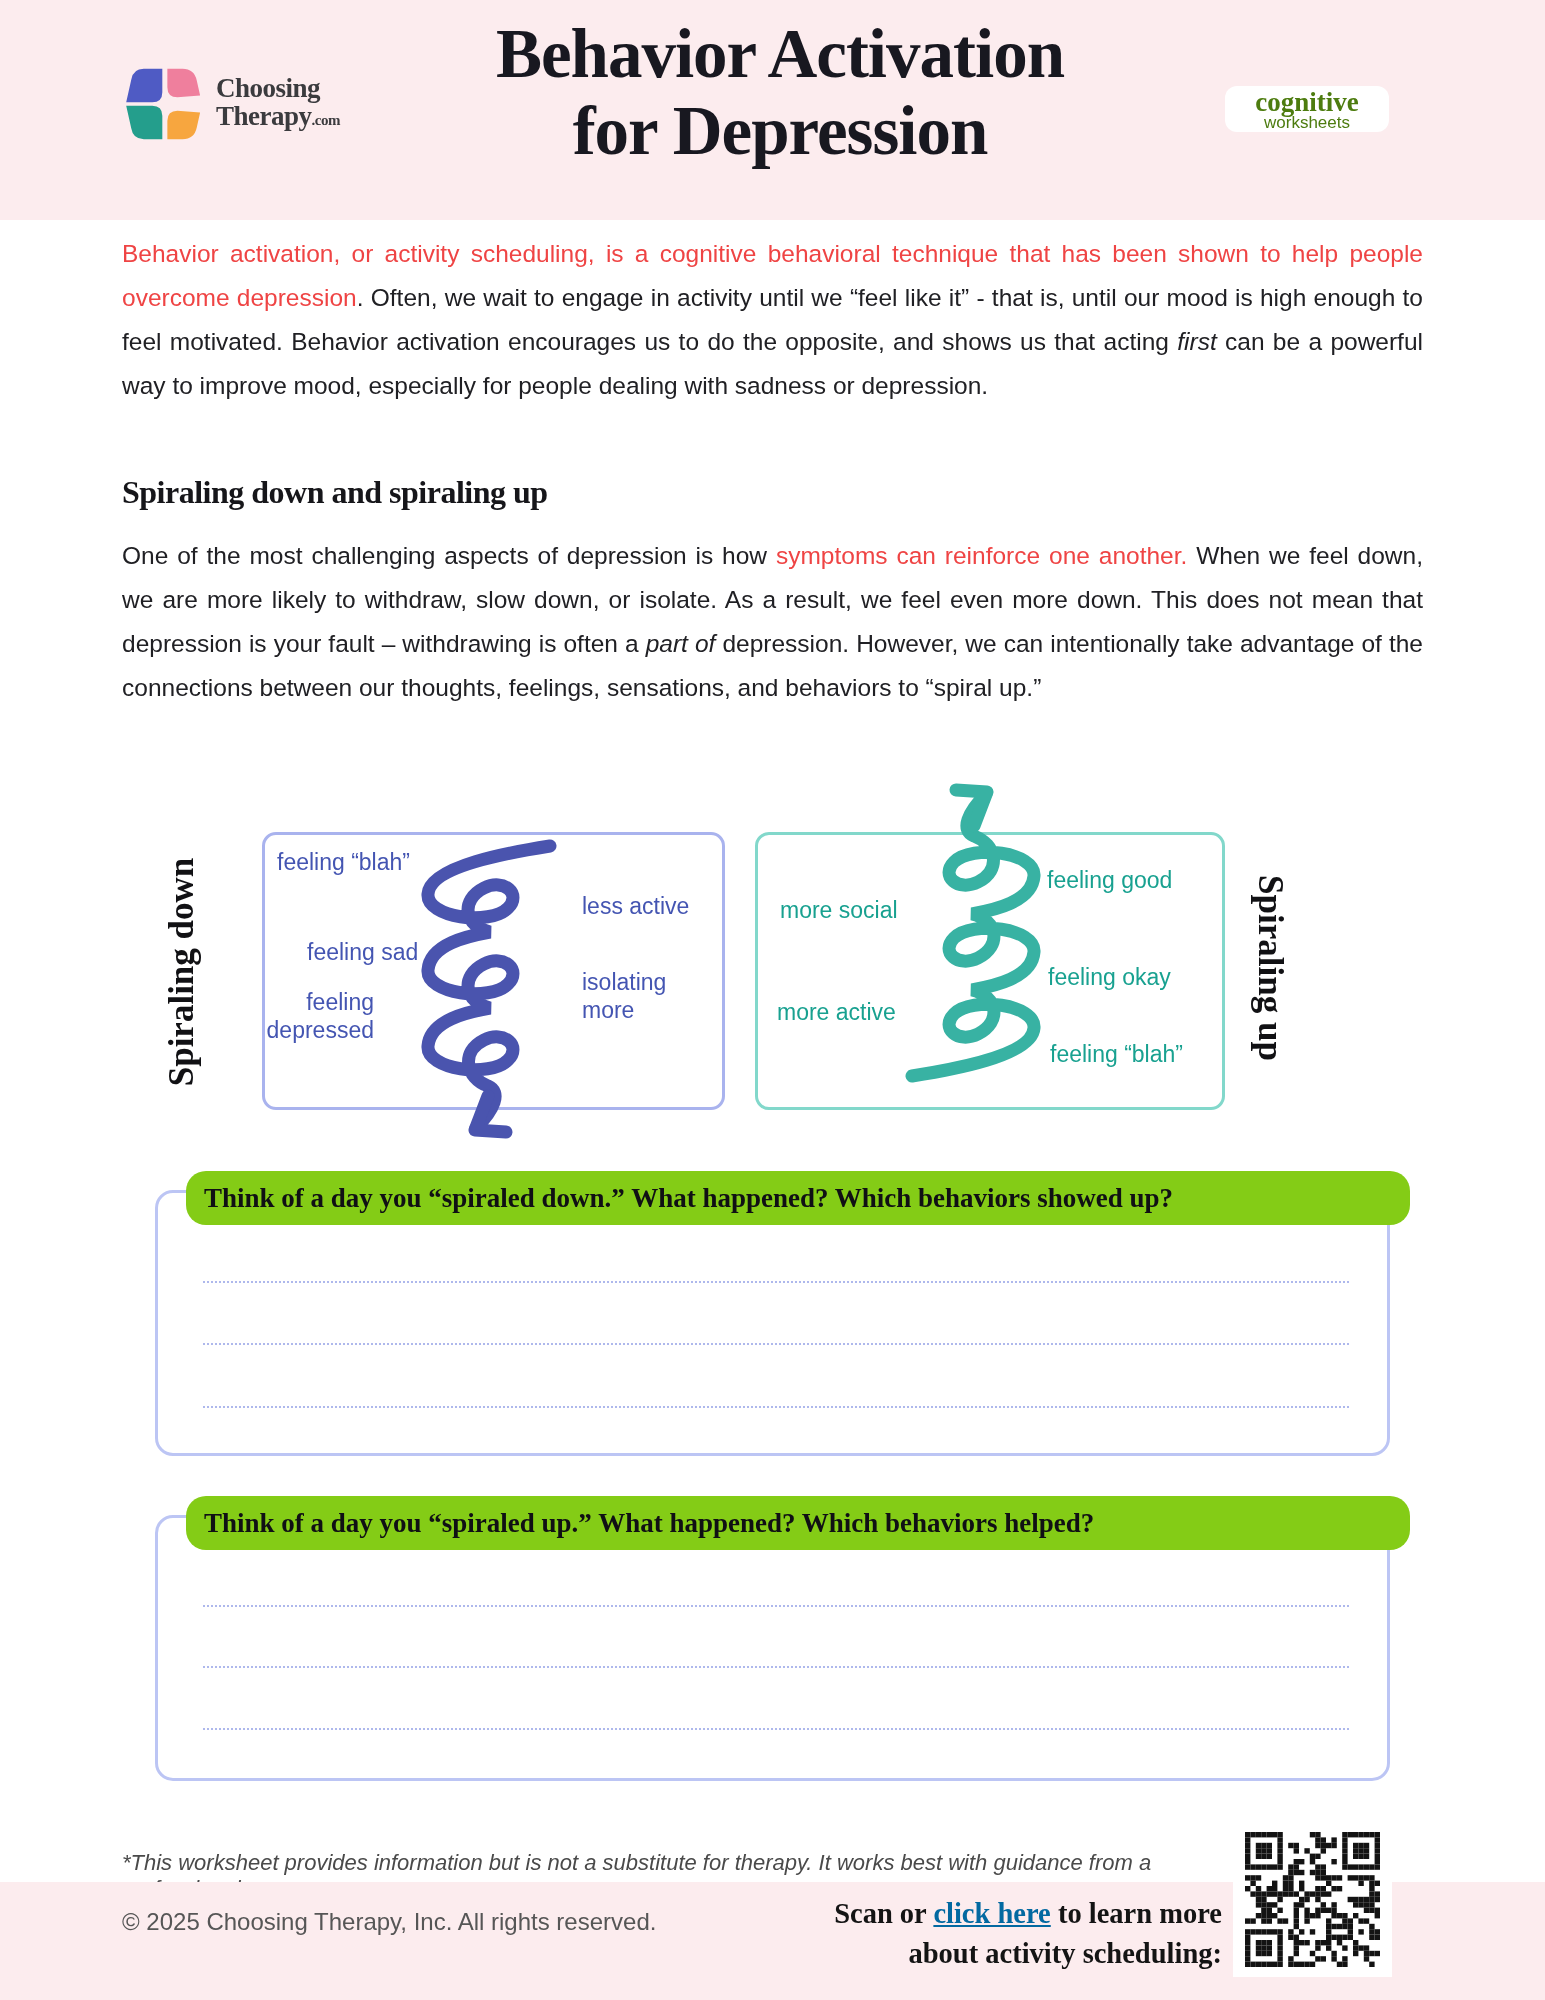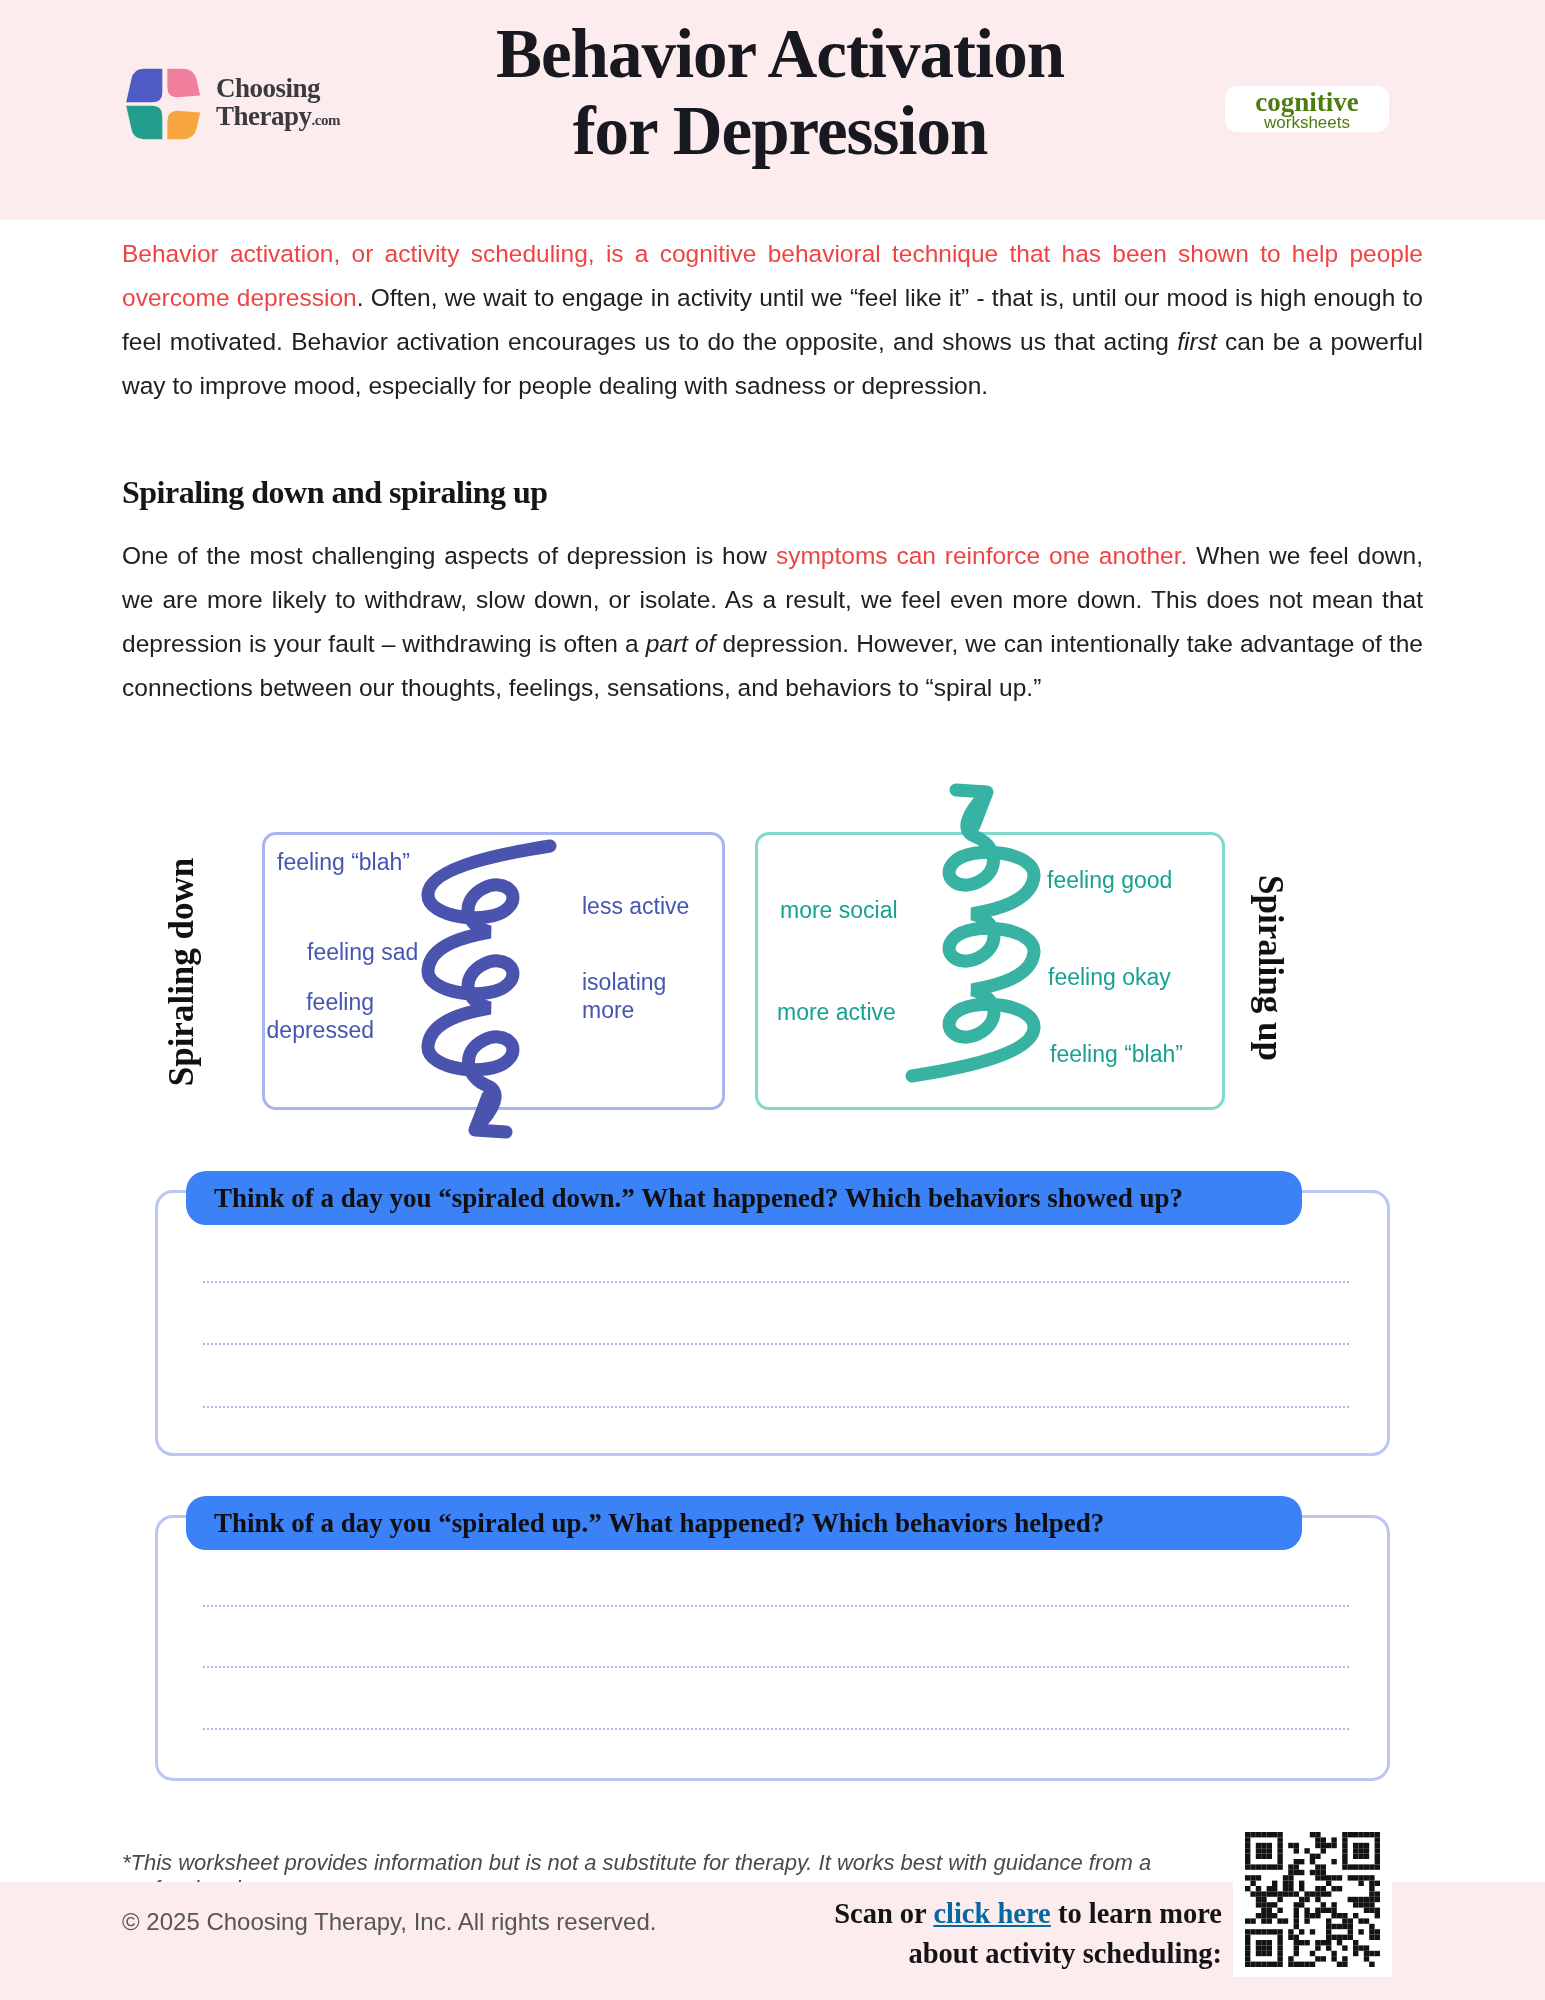--- a/index.html
+++ b/index.html
@@ -35,22 +35,22 @@
   .spiralbox { position:absolute; top:42px; height:278px; border-radius:14px; background:#fff; }
   .box-down { left:140px; width:463px; border:3px solid #a9b3ee; }
   .box-up   { left:633px; width:470px; border:3px solid #82d8cb; }
   .lbl { position:absolute; font-size:23px; line-height:28px; white-space:pre-line; }
   .lbl.b { color:#4455b2; }
   .lbl.t { color:#18a190; }
   .spiral { position:absolute; }
   
   .qbox { position:absolute; left:155px; width:1235px; height:266px; background:#fff;
           border:3px solid #bcc5f4; border-radius:18px; }
-  .pill { position:absolute; left:28px; top:-22px; width:1116px; height:54px; background:#3b82f6;
-          border-radius:20px; display:flex; align-items:center; padding-left:28px;
+  .pill { position:absolute; left:28px; top:-22px; width:1224px; height:54px; background:#84cc16;
+          border-radius:20px; display:flex; align-items:center; padding-left:18px;
           font-family:"Liberation Serif", serif; font-weight:700; font-size:27px; color:#101014; }
   .wline { position:absolute; left:45px; width:1146px; border-top:2px dotted #aeb8ec; }
   
   .disclaimer { position:absolute; left:122px; top:1850px; width:1100px; font-style:italic;
                 font-size:22px; color:#4a4a4a; }
   .pinkfoot { position:absolute; left:0; top:1882px; width:1545px; height:118px; background:#fcecee; }
   .copyright { position:absolute; left:122px; top:1908px; font-size:24px; color:#565656; }
   .scan { position:absolute; right:323px; top:1894px; text-align:right;
           font-family:"Liberation Serif", serif; font-weight:700; font-size:28.5px; line-height:40px; color:#141414; }
   .scan .link { text-decoration:underline; color:#0369a1; cursor:pointer;text-align:right; }

